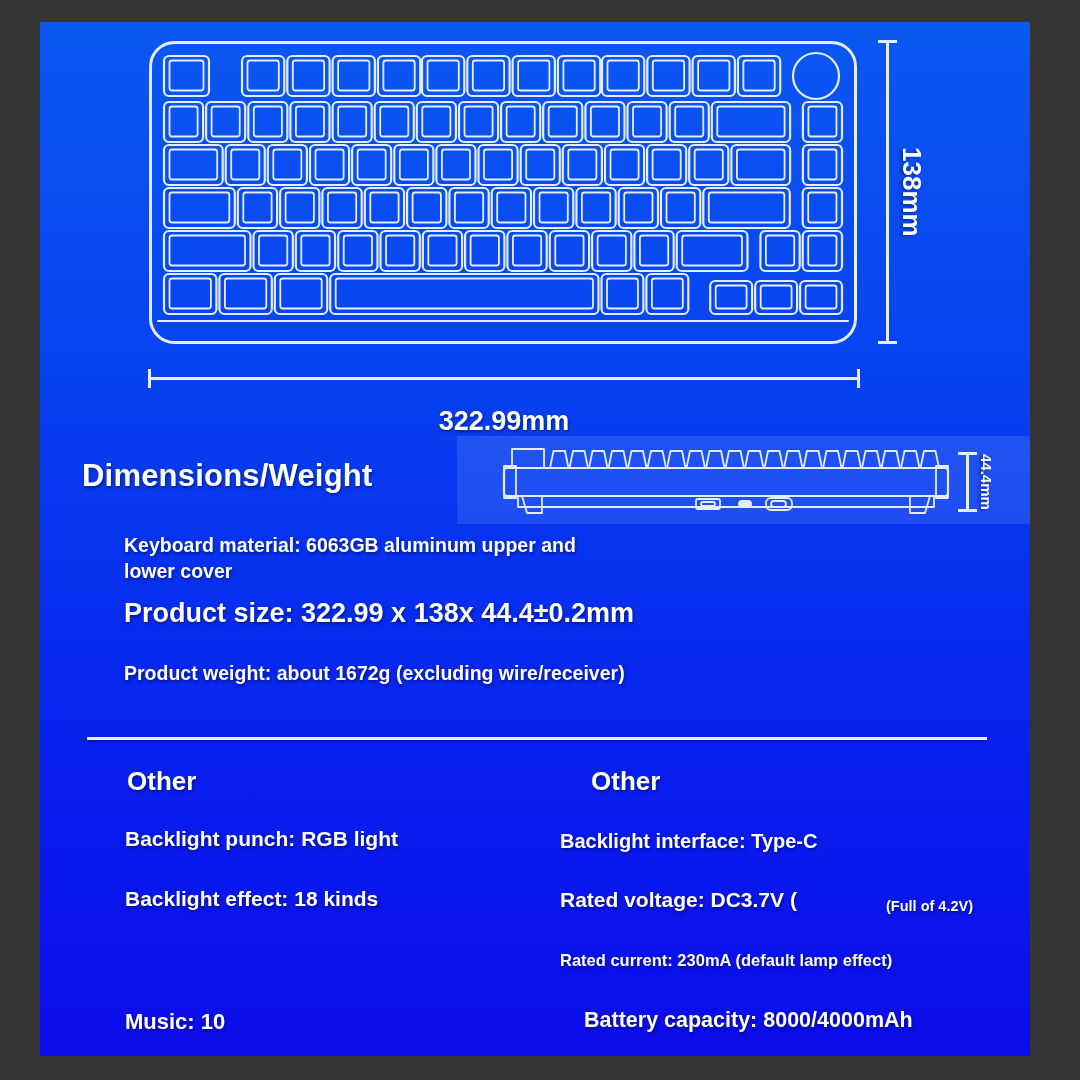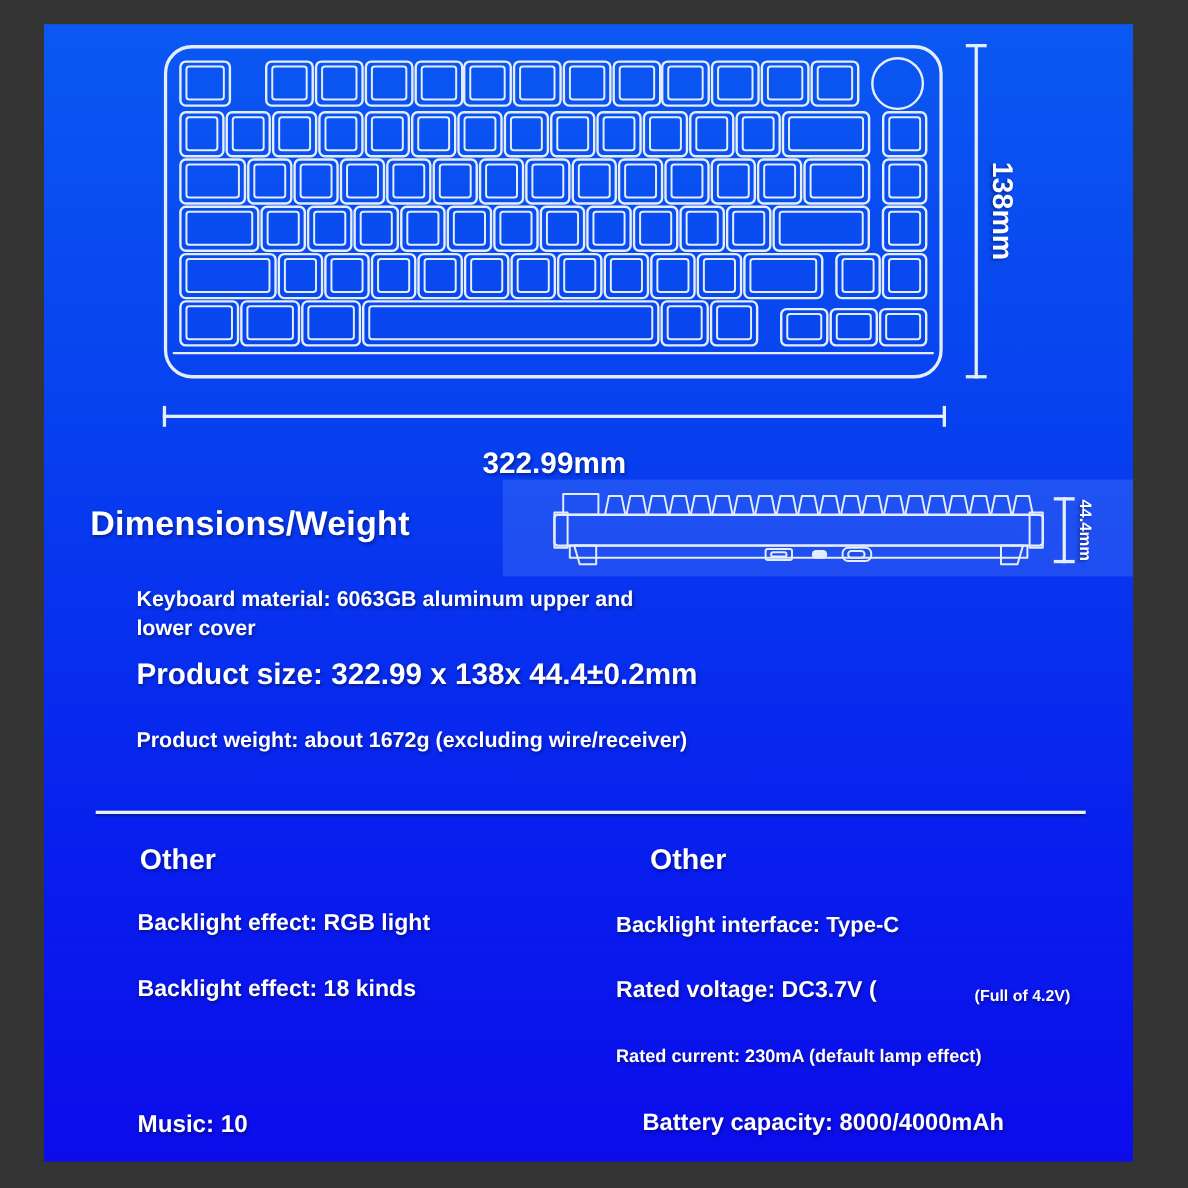--- a/index.html
+++ b/index.html
@@ -261,21 +261,21 @@
   <div class="t vtext" style="left:938px;top:428px;height:64px;font-size:15px;">44.4mm</div>
 
   <div class="t spec" style="left:84px;top:510px;">Keyboard material: 6063GB aluminum upper and
 lower cover</div>
   <div class="t spec-lg" style="left:84px;top:576px;">Product size: 322.99 x 138x 44.4±0.2mm</div>
   <div class="t spec" style="left:84px;top:638px;text-align:right;">Product weight: about 1672g (excluding wire/receiver)</div>
 
   <div class="divider"></div>
 
   <div class="t colhead" style="left:87px;top:744px;">Other</div>
-  <div class="t item" style="left:85px;top:805px;">Backlight effect: RGB light</div>
+  <div class="t item" style="left:85px;top:805px;">Backlight punch: RGB light</div>
   <div class="t item" style="left:85px;top:865px;">Backlight effect: 18 kinds</div>
   <div class="t item" style="left:85px;top:987px;font-size:22px;">Music: 10</div>
 
   <div class="t colhead" style="left:551px;top:744px;">Other</div>
   <div class="t" style="left:520px;top:808px;font-size:20px;">Backlight interface: Type-C</div>
   <div class="t item" style="left:520px;top:866px;">Rated voltage: DC3.7V (</div>
   <div class="t note" style="left:846px;top:876px;">(Full of 4.2V)</div>
   <div class="t item-xs" style="left:520px;top:929px;">Rated current: 230mA (default lamp effect)</div>
   <div class="t" style="left:544px;top:986px;font-size:21.5px;">Battery capacity: 8000/4000mAh</div>
 

